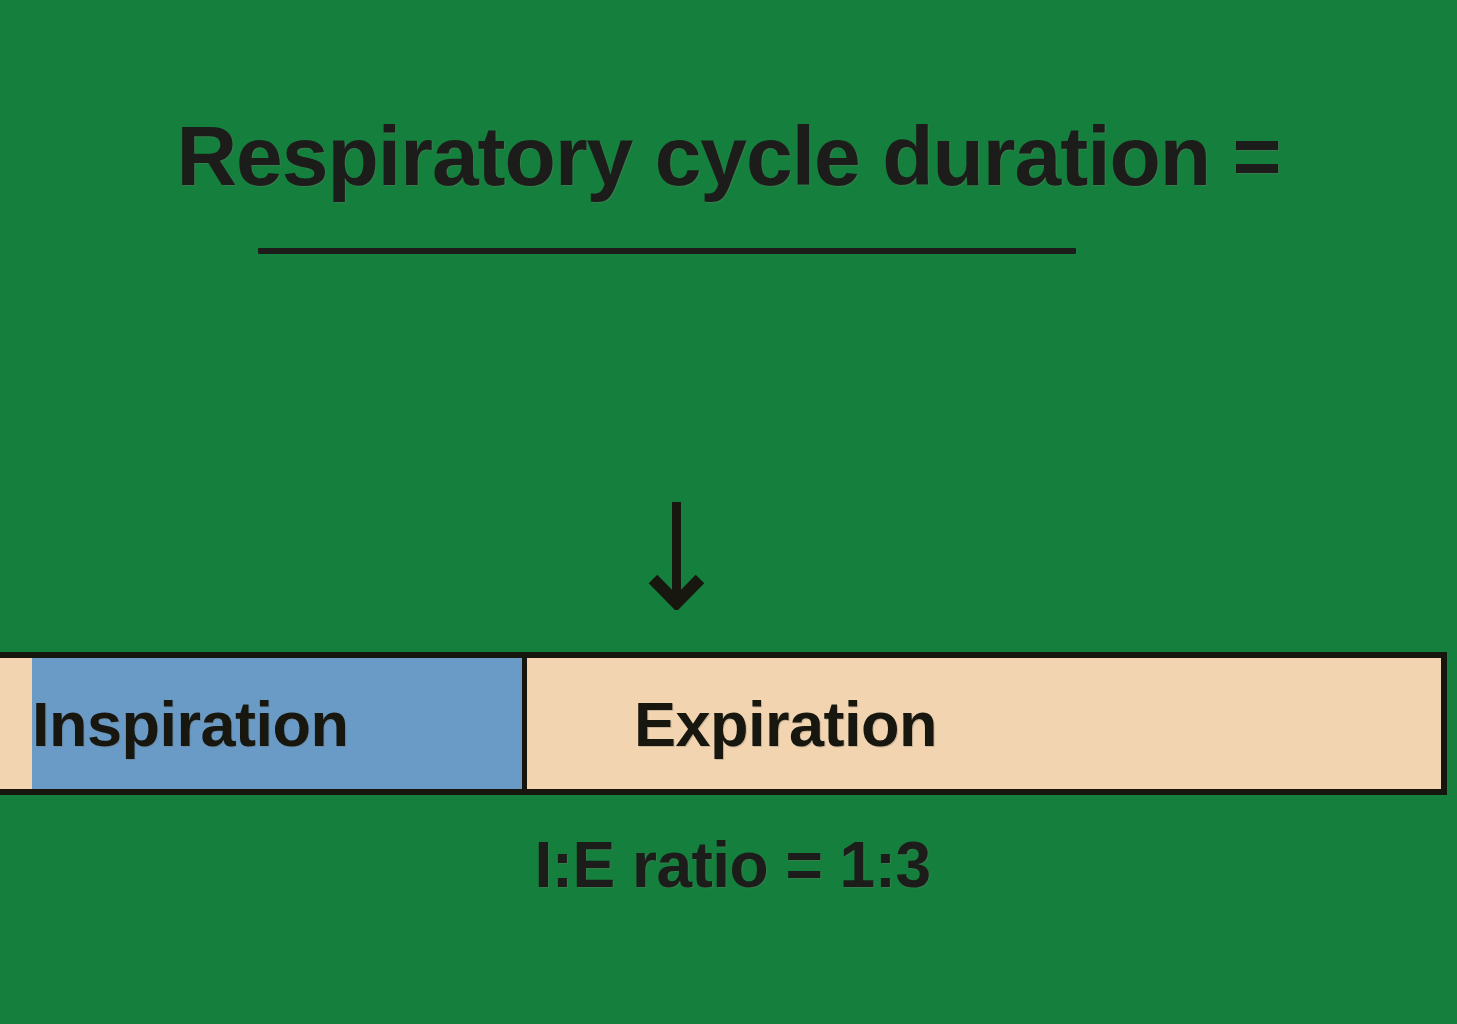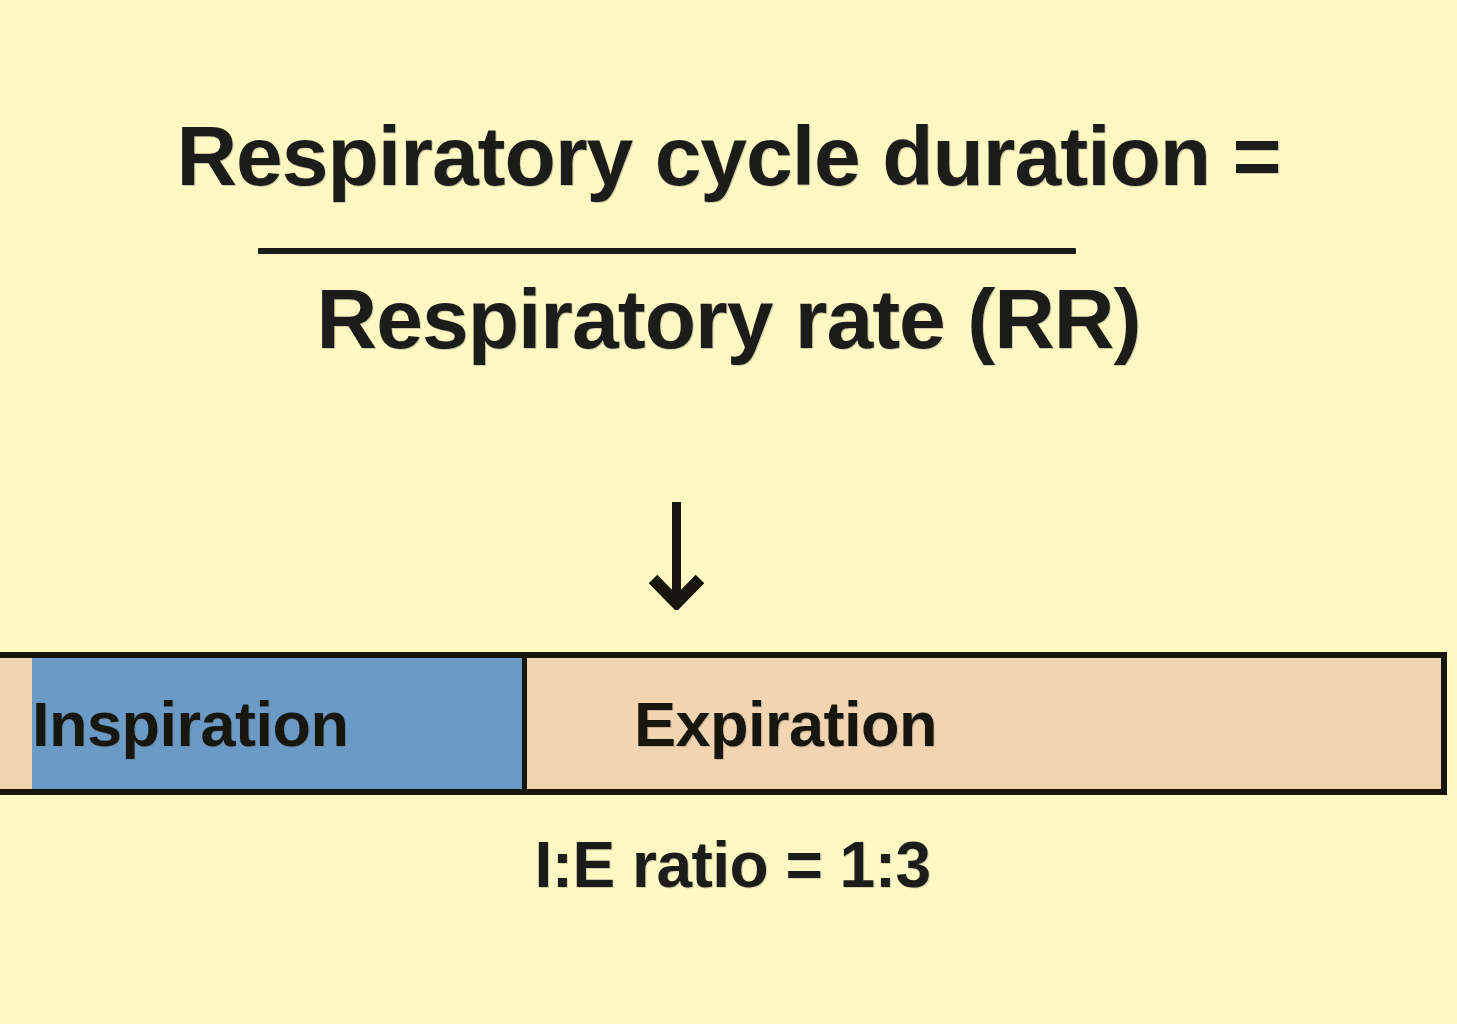--- a/index.html
+++ b/index.html
@@ -12,21 +12,21 @@
     height: 1024px;
     background: #f8f4ec;
     font-family: "Liberation Sans", "DejaVu Sans", sans-serif;
     overflow: hidden;
   }
 
   #canvas {
     position: relative;
     width: 1457px;
     height: 1024px;
-    background: #fef9c3;
+    background: #15803d;
   }
 
   
   .formula {
     position: absolute;
     left: 0;
     top: 105px;
     width: 1457px;
     text-align: center;
   }
@@ -144,21 +144,20 @@
 <body>
 
 <div id="canvas">
 
   <div class="formula">
     <div class="formula-numerator-line">Respiratory cycle duration =</div>
   </div>
 
   <div class="fraction-rule"></div>
 
-  <div class="formula-denominator">Respiratory rate (RR)</div>
 
   <div class="arrow-wrap">
     <svg width="80" height="112" viewBox="0 0 80 112" aria-hidden="true">
       <line x1="36.5" y1="4" x2="36.5" y2="98" stroke="#17170f" stroke-width="9" stroke-linecap="butt"></line>
       <path d="M 13 81 L 36.5 105 L 60 81" fill="none" stroke="#17170f" stroke-width="12" stroke-linejoin="miter" stroke-linecap="butt"></path>
     </svg>
   </div>
 
   <div class="cycle-bar">
     <div class="bar-seg bar-seg-inspiration">

